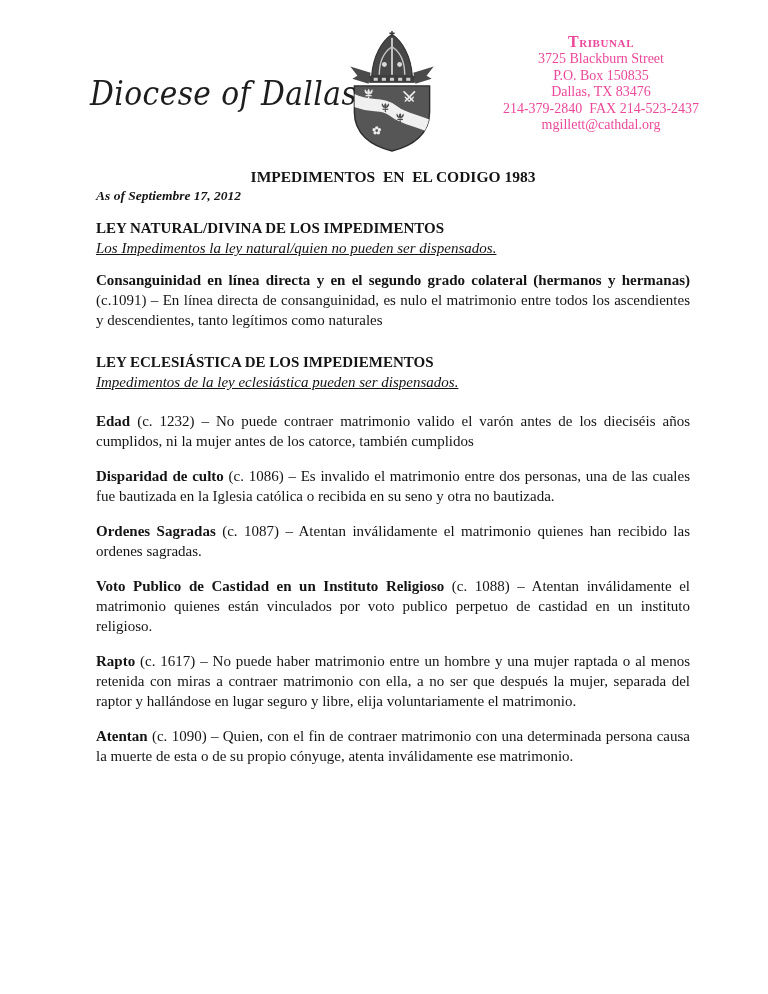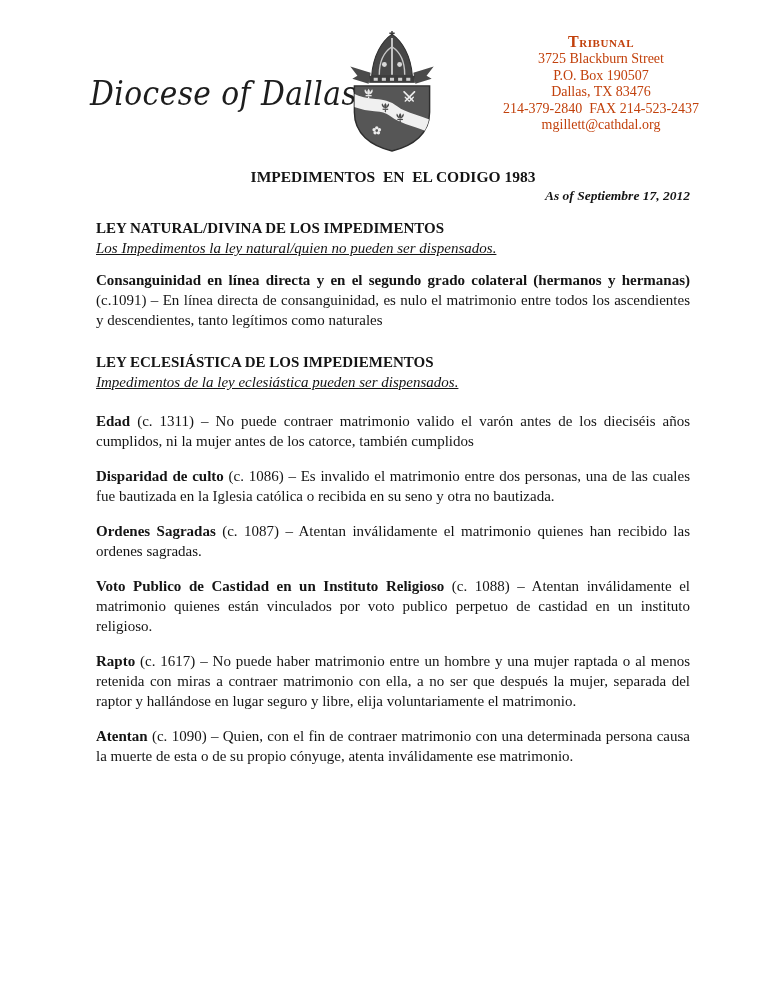--- a/index.html
+++ b/index.html
@@ -18,39 +18,39 @@
     position: absolute; left: 90px; top: 74px;
     font-family: "DejaVu Serif", "Liberation Serif", serif;
     font-style: italic; font-size: 33px; color: #1d1d1d;
     white-space: nowrap;
     transform: scaleX(0.9); transform-origin: left center;
     letter-spacing: 0.5px;
   }
   .crest { position: absolute; left: 341px; top: 31px; width: 102px; height: 122px; }
   .contact {
     position: absolute; left: 468px; top: 33px; width: 266px;
-    text-align: center; font-size: 14px; line-height: 16.5px; color: #c2410c;
+    text-align: center; font-size: 14px; line-height: 16.5px; color: #ec4899;
   }
   .contact div { white-space: pre; }
   .contact-title {
     font-weight: bold; font-variant: small-caps;
     font-size: 16px; letter-spacing: 0.6px; line-height: 18px;
   }
 
   
   .doc-body {
     position: absolute; left: 96px; top: 160px; width: 594px;
     font-size: 15px; line-height: 20px;
   }
   .doc-title {
     text-align: center; font-weight: bold; font-size: 15.5px;
     line-height: 20px; margin-top: 7px; white-space: pre;
   }
   .doc-subtitle {
-    text-align: right; font-style: italic; font-weight: bold;
+    text-align: left; font-style: italic; font-weight: bold;
     font-size: 13.5px; line-height: 18px;
   }
   .sec-heading { font-weight: bold; font-size: 15px; line-height: 20px; }
   .sec-subheading { font-style: italic; text-decoration: underline; line-height: 20px; }
   .para { text-align: justify; }
   .para b { font-weight: bold; }
   .mt12 { margin-top: 12px; } .mt13 { margin-top: 13px; } .mt15 { margin-top: 15px; }
   .mt17 { margin-top: 17px; } .mt19 { margin-top: 19px; } .mt22 { margin-top: 22px; }
 </style>
 </head>
@@ -116,42 +116,42 @@
       <circle cx="1.59" cy="2.18" r="1.7"></circle>
       <circle cx="-1.59" cy="2.18" r="1.7"></circle>
       <circle cx="-2.57" cy="-0.83" r="1.7"></circle>
       <circle cx="0" cy="0" r="1.1" fill="#565656"></circle>
     </g>
   </svg>
 
   <div class="contact">
     <div class="contact-title">Tribunal</div>
     <div>3725 Blackburn Street</div>
-    <div>P.O. Box 190507</div>
+    <div>P.O. Box 150835</div>
     <div>Dallas, TX 83476</div>
     <div>214-379-2840  FAX 214-523-2437</div>
     <div>mgillett@cathdal.org</div>
   </div>
 </div>
 
 <main class="doc-body">
   <h1 class="doc-title">IMPEDIMENTOS  EN  EL CODIGO 1983</h1>
   <div class="doc-subtitle">As of Septiembre 17, 2012</div>
 
   <h2 class="sec-heading mt13">LEY NATURAL/DIVINA DE LOS IMPEDIMENTOS</h2>
   <div class="sec-subheading">Los Impedimentos la ley natural/quien no pueden ser dispensados.</div>
 
 
 
   <p class="para mt12"><b>Consanguinidad en línea directa y en el segundo grado colateral (hermanos y hermanas)</b><span> (c.1091) – En línea directa de consanguinidad, es nulo el matrimonio entre todos los ascendientes y descendientes, tanto legítimos como naturales</span></p>
 
   <h2 class="sec-heading mt22">LEY ECLESIÁSTICA DE LOS IMPEDIEMENTOS</h2>
   <div class="sec-subheading">Impedimentos de la ley eclesiástica pueden ser dispensados.</div>
 
-  <p class="para mt19"><b>Edad</b><span> (c. 1311) – No puede contraer matrimonio valido el varón antes de los dieciséis años cumplidos, ni la mujer antes de los catorce, también cumplidos</span></p>
+  <p class="para mt19"><b>Edad</b><span> (c. 1232) – No puede contraer matrimonio valido el varón antes de los dieciséis años cumplidos, ni la mujer antes de los catorce, también cumplidos</span></p>
 
   <p class="para mt15"><b>Disparidad de culto</b><span> (c. 1086) – Es invalido el matrimonio entre dos personas, una de las cuales fue bautizada en la Iglesia católica o recibida en su seno y otra no bautizada.</span></p>
 
   <p class="para mt15"><b>Ordenes Sagradas</b><span> (c. 1087) – Atentan inválidamente el matrimonio quienes han recibido las ordenes sagradas.</span></p>
 
   <p class="para mt15"><b>Voto Publico de Castidad en un Instituto Religioso</b><span> (c. 1088) – Atentan inválidamente el matrimonio quienes están vinculados por voto publico perpetuo de castidad en un instituto religioso.</span></p>
 
   <p class="para mt15"><b>Rapto</b><span> (c. 1617) – No puede haber matrimonio entre un hombre y una mujer raptada o al menos retenida con miras a contraer matrimonio con ella, a no ser que después la mujer, separada del raptor y hallándose en lugar seguro y libre, elija voluntariamente el matrimonio.</span></p>
 
   <p class="para mt15"><b>Atentan</b><span> (c. 1090) – Quien, con el fin de contraer matrimonio con una determinada persona causa la muerte de esta o de su propio cónyuge, atenta inválidamente ese matrimonio.</span></p>

